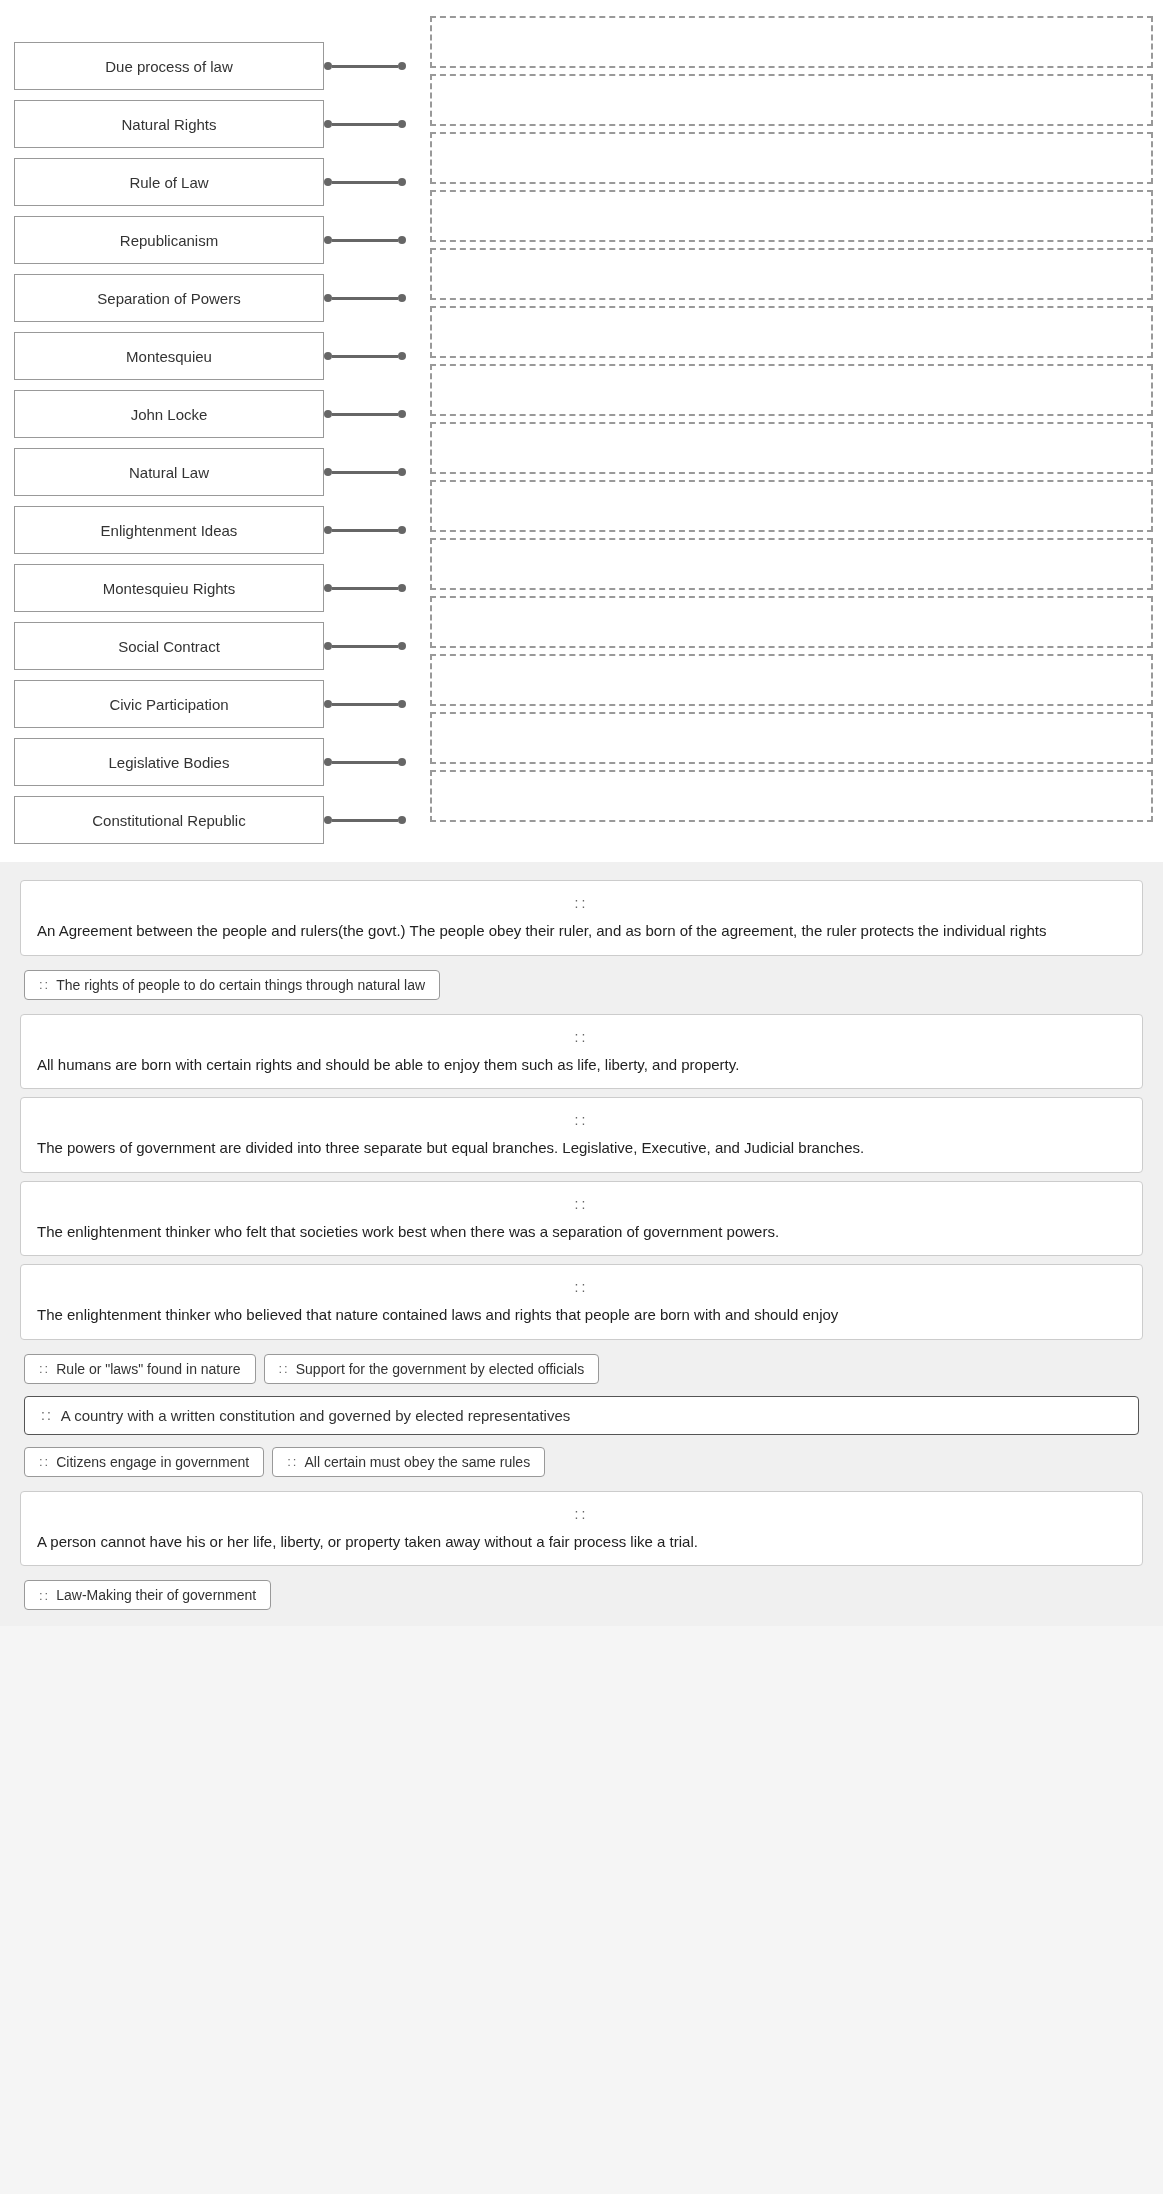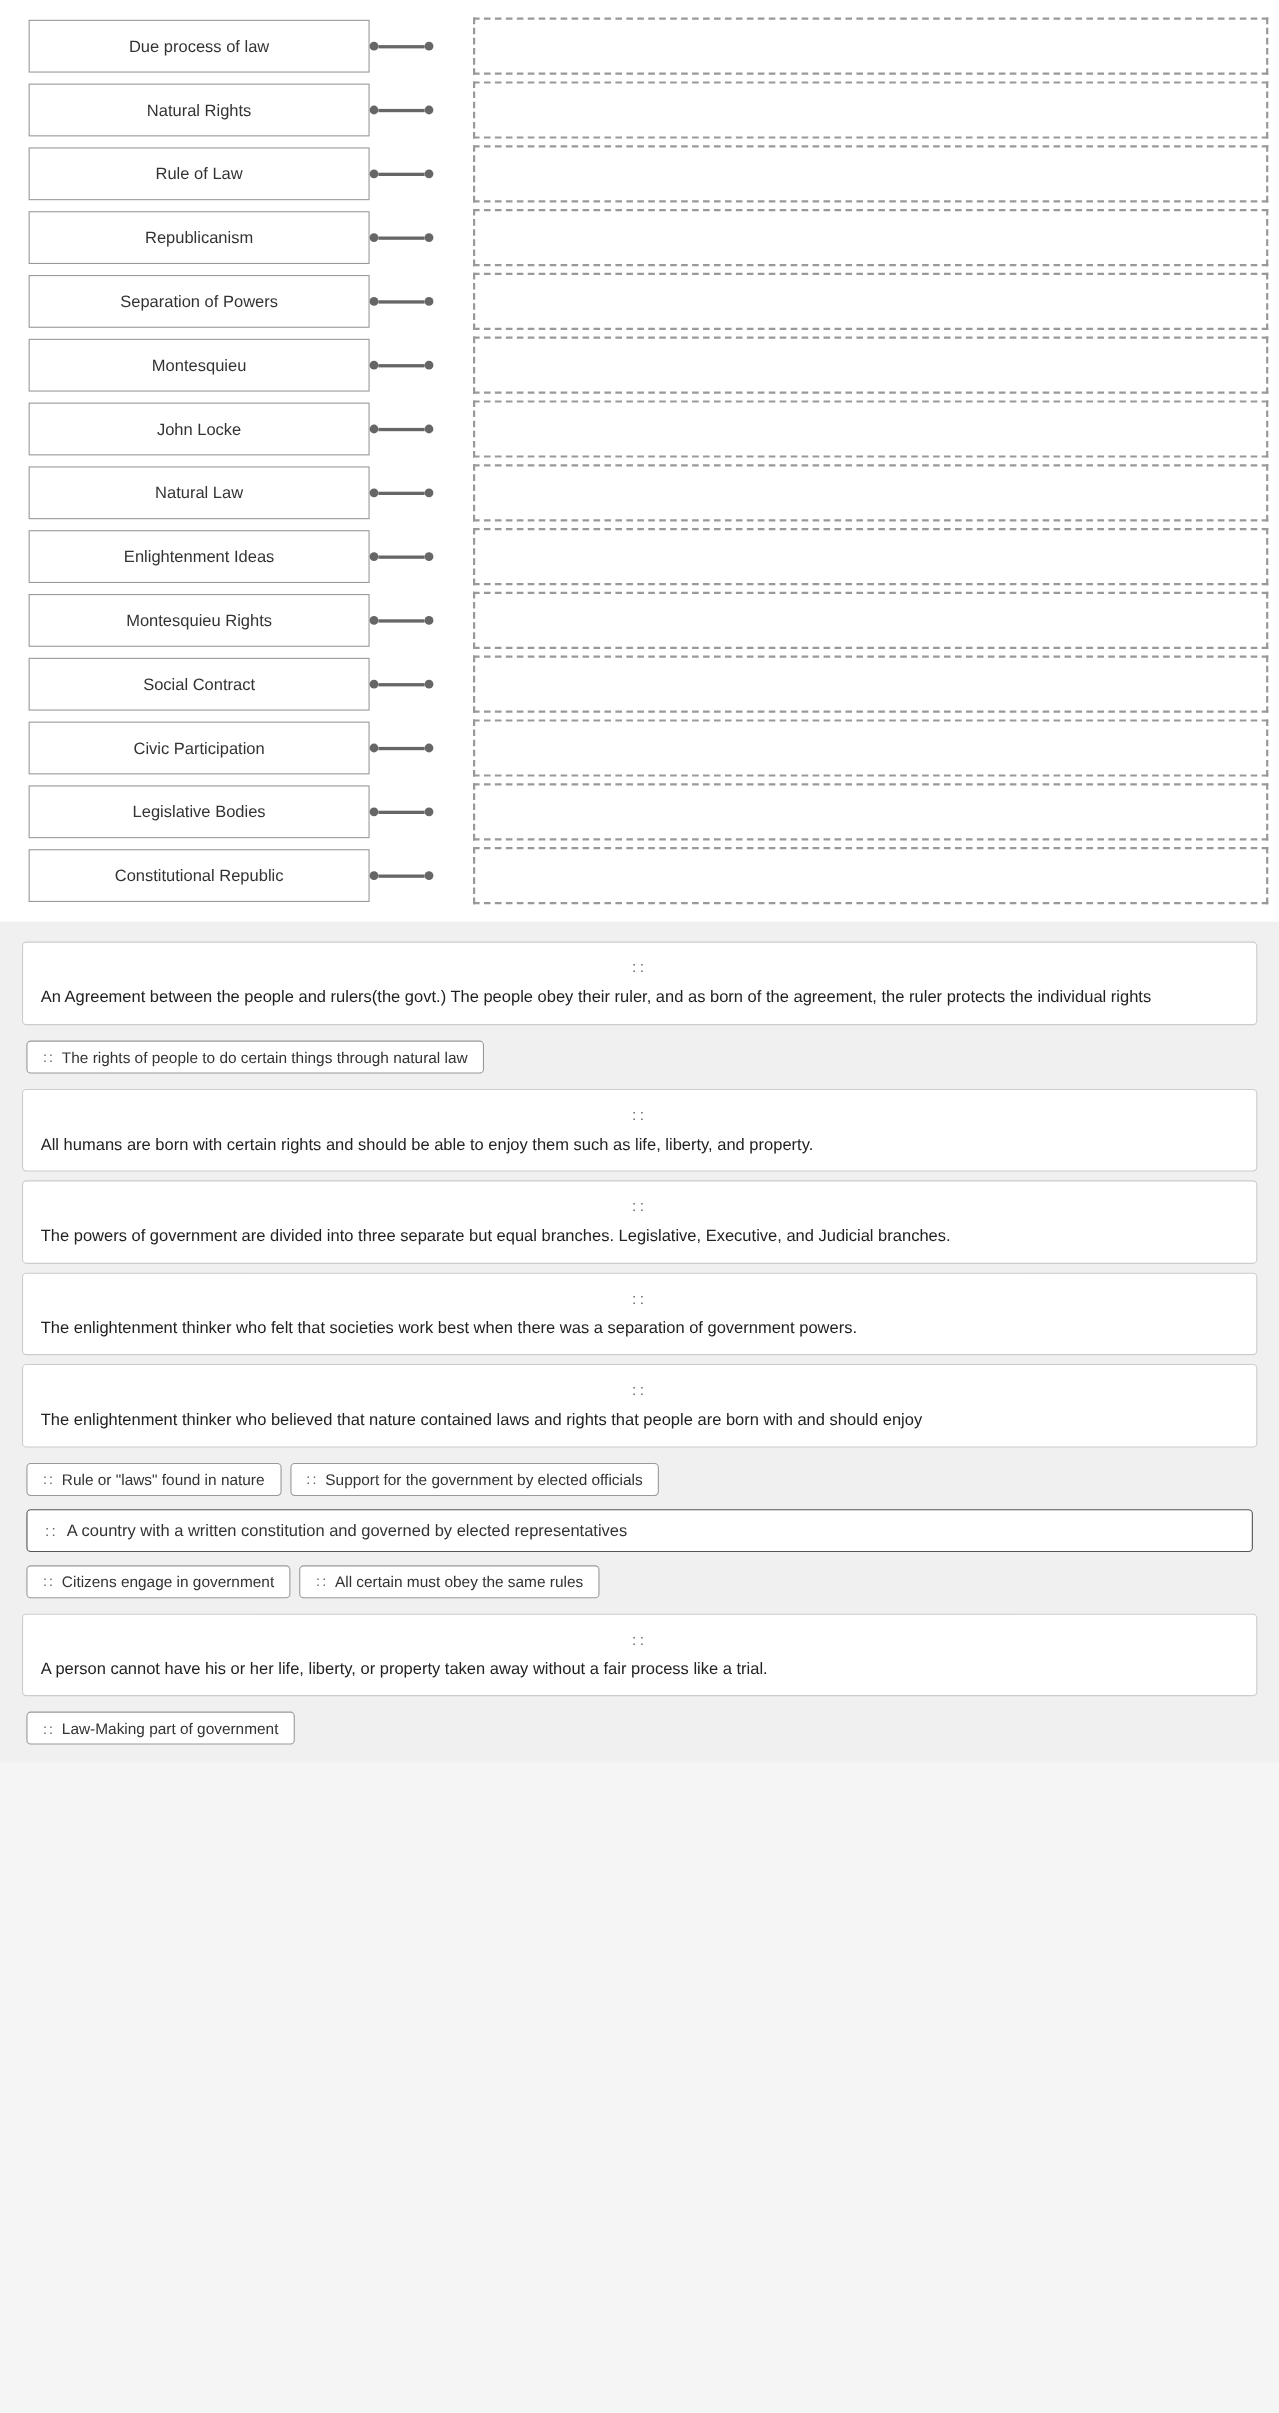--- a/index.html
+++ b/index.html
@@ -13,21 +13,22 @@
     .main-container {
       display: flex;
       width: 100%;
       background: white;
     }
 
     
     .left-column {
       width: 420px;
       flex-shrink: 0;
-      padding: 10px 16px;
+      padding: 10px 4px;
+      margin-top: 24px;
     }
 
     .match-item-left {
       display: flex;
       align-items: center;
       margin: 6px 10px;
       height: 52px;
     }
 
     .match-box-left {
@@ -297,14 +298,14 @@
       <div class="answer-pill">
         <span class="pill-handle">::</span>
         <span>Citizens engage in government</span>
       </div>
       <div class="answer-pill">
         <span class="pill-handle">::</span>
         <span>All certain must obey the same rules</span>
       </div>
     </div><div class="answer-card"><span class="drag-handle">::</span><span>A person cannot have his or her life, liberty, or property taken away without a fair process like a trial.</span></div><div class="answer-pill">
       <span class="pill-handle">::</span>
-      <span>Law-Making part of government</span>
+      <span>Law-Making their of government</span>
     </div></div>
 
 </body></html>

